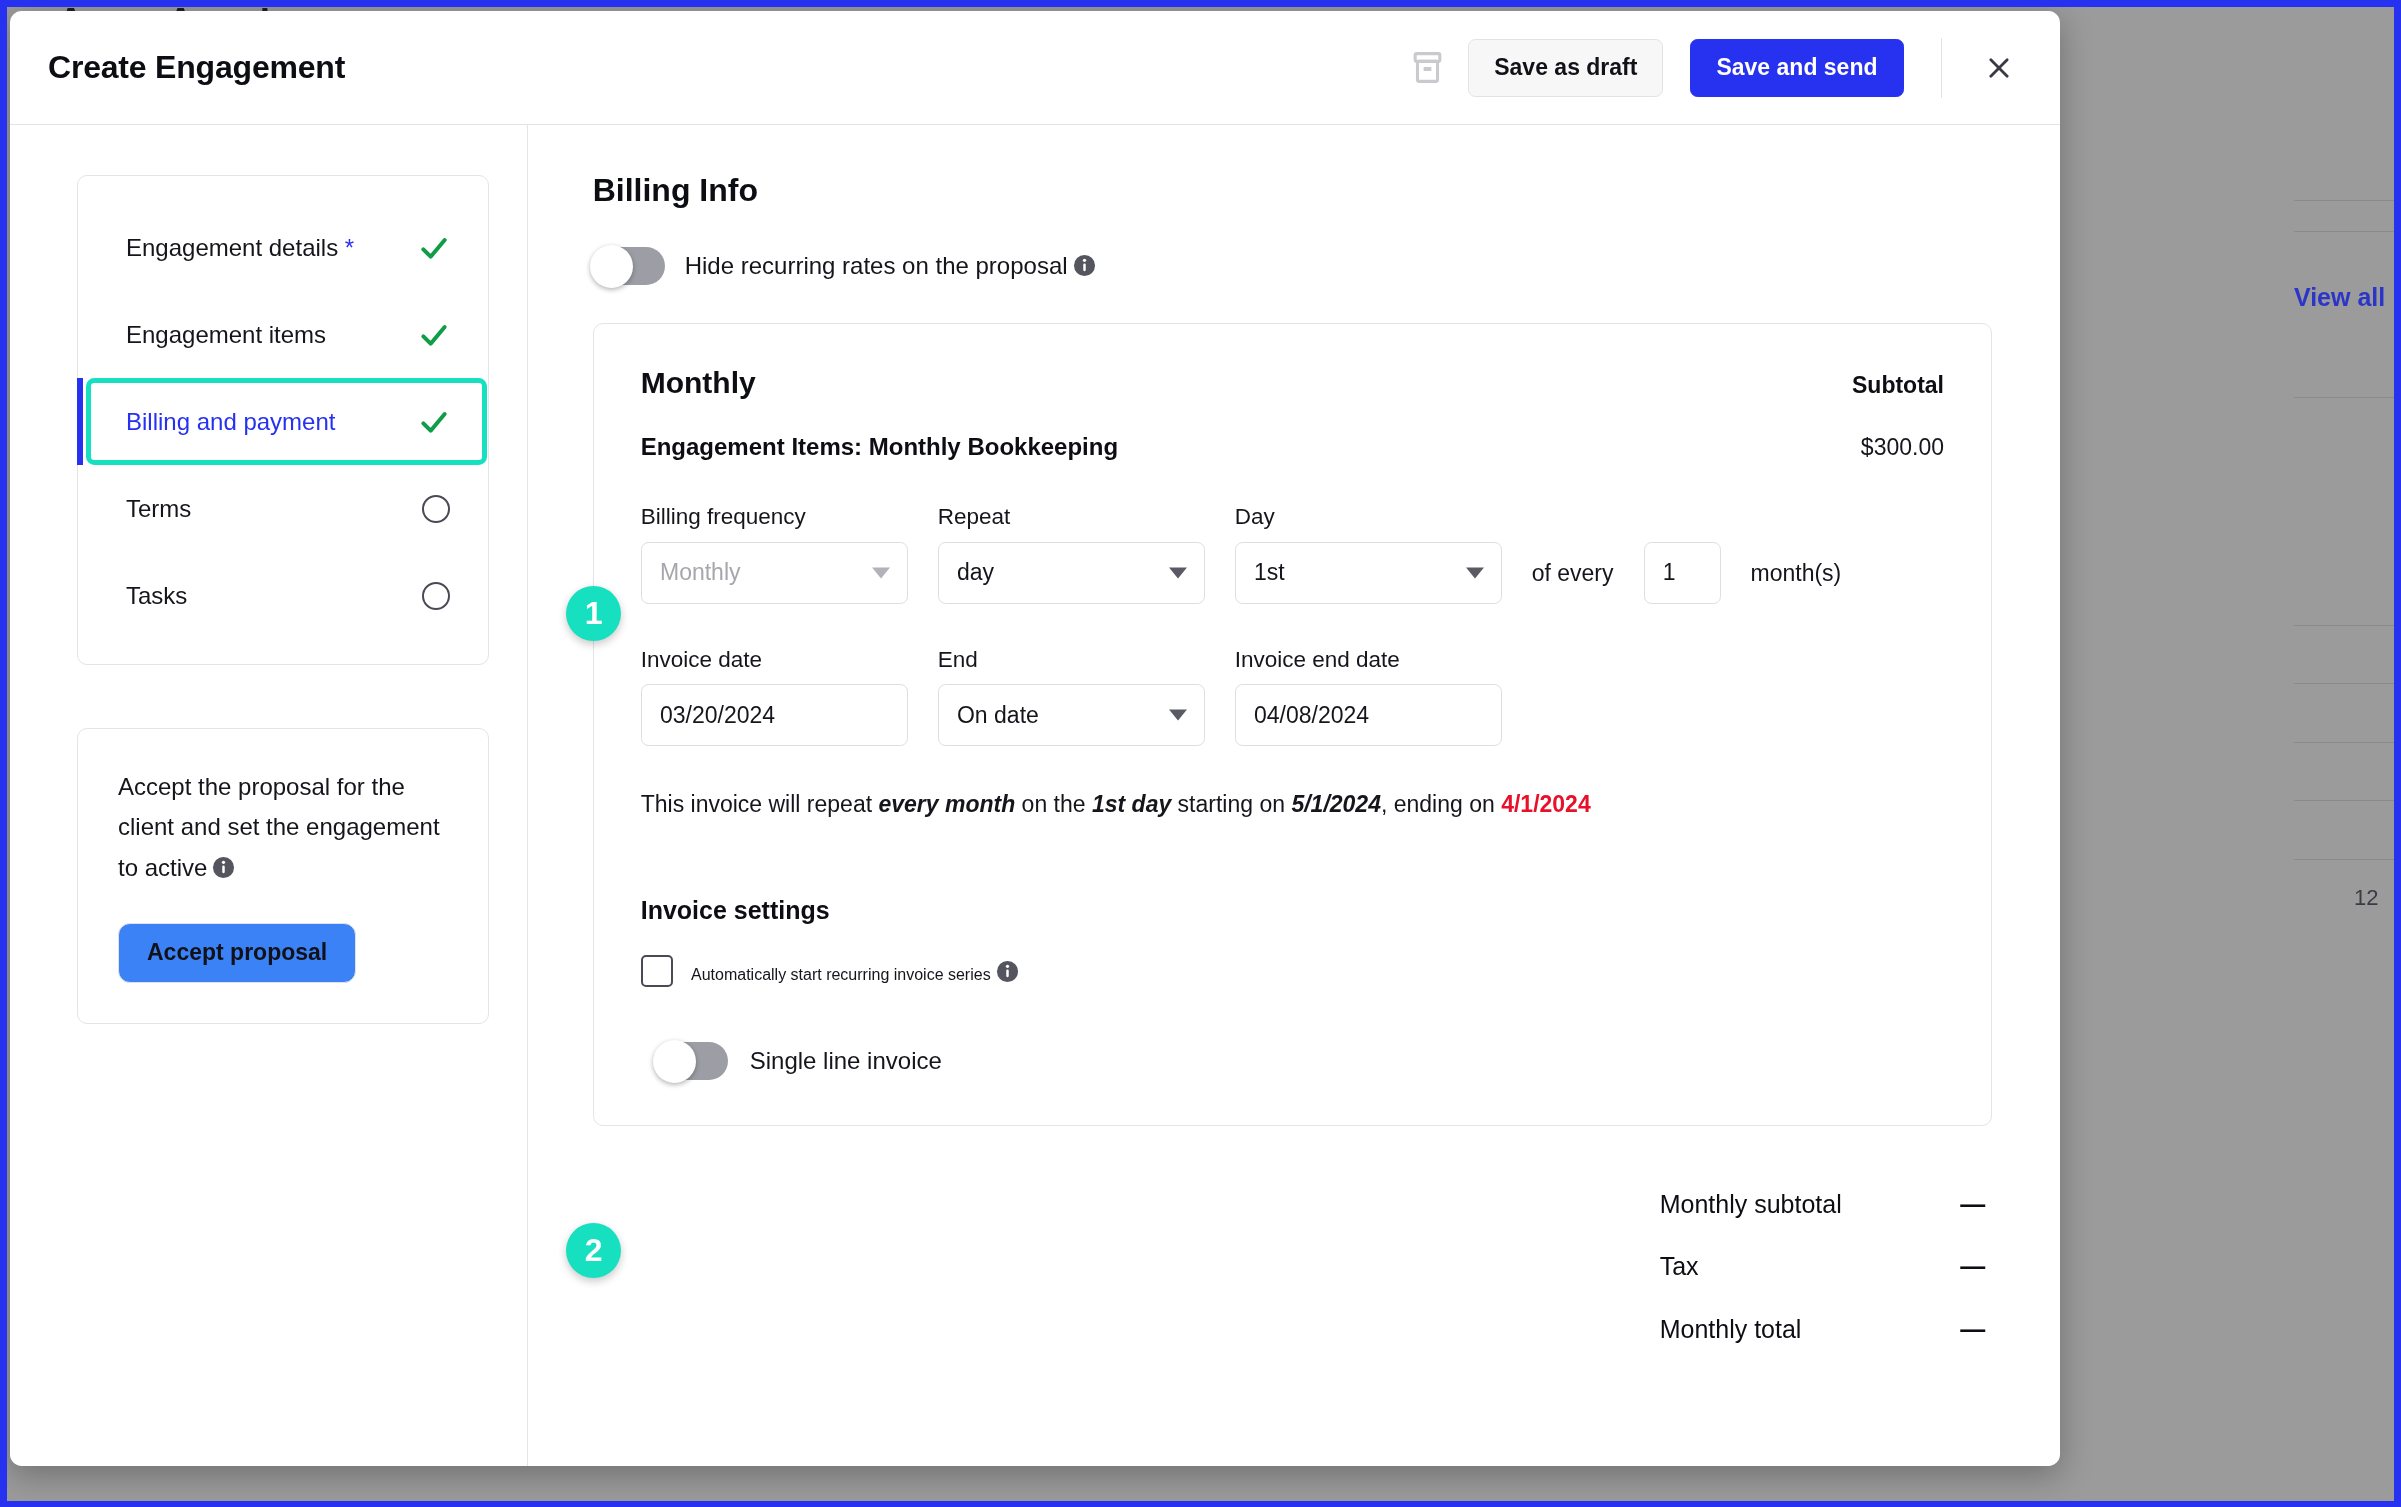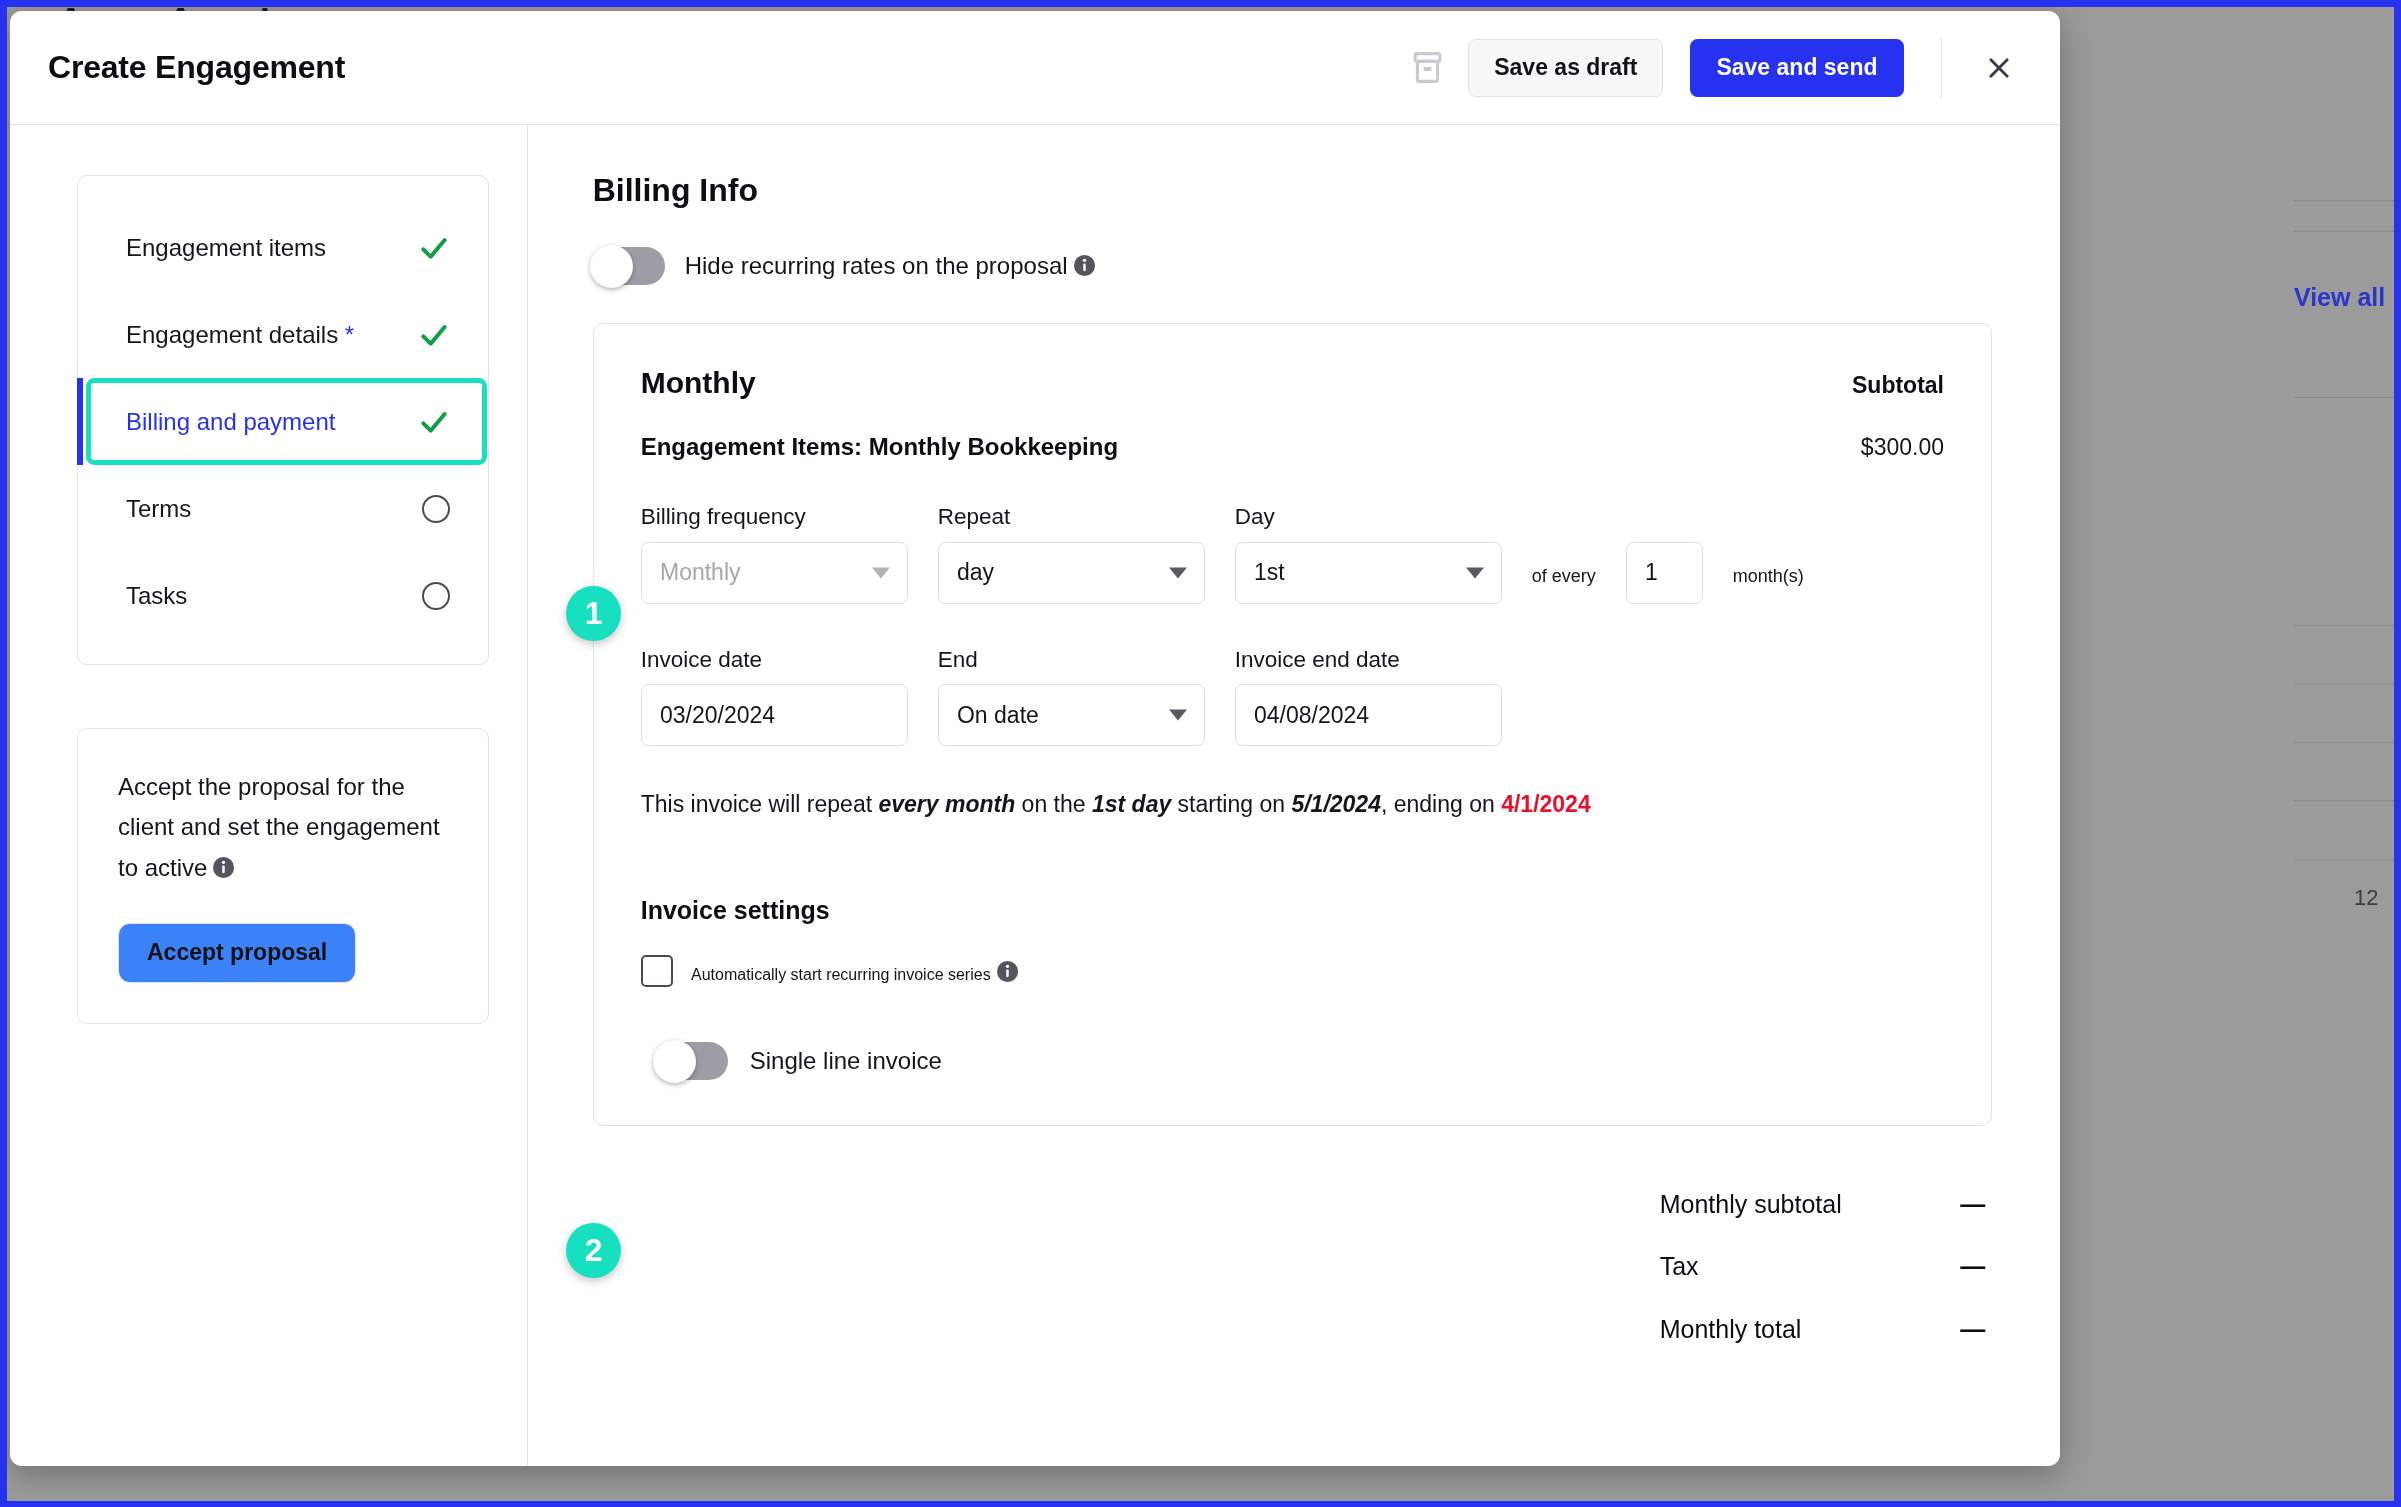--- a/index.html
+++ b/index.html
@@ -340,21 +340,21 @@
   }
   .control.disabled .caret { border-top-color: #b2b2b9; }
 
   .w-billing { width: 267px; }
   .w-repeat  { width: 267px; }
   .w-day     { width: 267px; }
   .w-num     { width: 77px; justify-content: flex-start; }
   .w-date    { width: 267px; }
   .w-end     { width: 267px; }
 
-  .inline-text { font-size: 18px; color: #15151c; white-space: nowrap; padding-bottom: 16.7px; }
+  .inline-text { font-size: 23px; color: #15151c; white-space: nowrap; padding-bottom: 16.7px; }
 
   .repeat-sentence {
     margin-top: 45px;
     font-size: 23px;
     color: #15151c;
     white-space: nowrap;
   }
   .repeat-sentence b { font-weight: 700; font-style: italic; }
   .repeat-sentence .end-date { color: #e8102a; font-weight: 700; }
 
@@ -465,33 +465,33 @@
     </div>
   </div>
 
   <div class="modal-body">
 
     <div class="left-col">
 
       <div class="card steps-card">
 
         <div class="step-row">
-          <div class="step-label">Engagement items</div>
+          <div class="step-label">
+            <span>Engagement details</span>
+            <span class="req">*</span>
+          </div>
           <span>
             <svg class="check-icon" viewBox="0 0 24 24" fill="none" stroke="#0f9d48" stroke-width="3" stroke-linecap="round" stroke-linejoin="round">
               <polyline points="4,13 9.5,18.5 20,6"></polyline>
             </svg>
           </span>
         </div>
 
         <div class="step-row">
-          <div class="step-label">
-            <span>Engagement details</span>
-            <span class="req">*</span>
-          </div>
+          <div class="step-label">Engagement items</div>
           <span>
             <svg class="check-icon" viewBox="0 0 24 24" fill="none" stroke="#0f9d48" stroke-width="3" stroke-linecap="round" stroke-linejoin="round">
               <polyline points="4,13 9.5,18.5 20,6"></polyline>
             </svg>
           </span>
         </div>
 
         <div class="step-row active">
           <div class="highlight-box"></div>
           <div class="step-label">Billing and payment</div>

